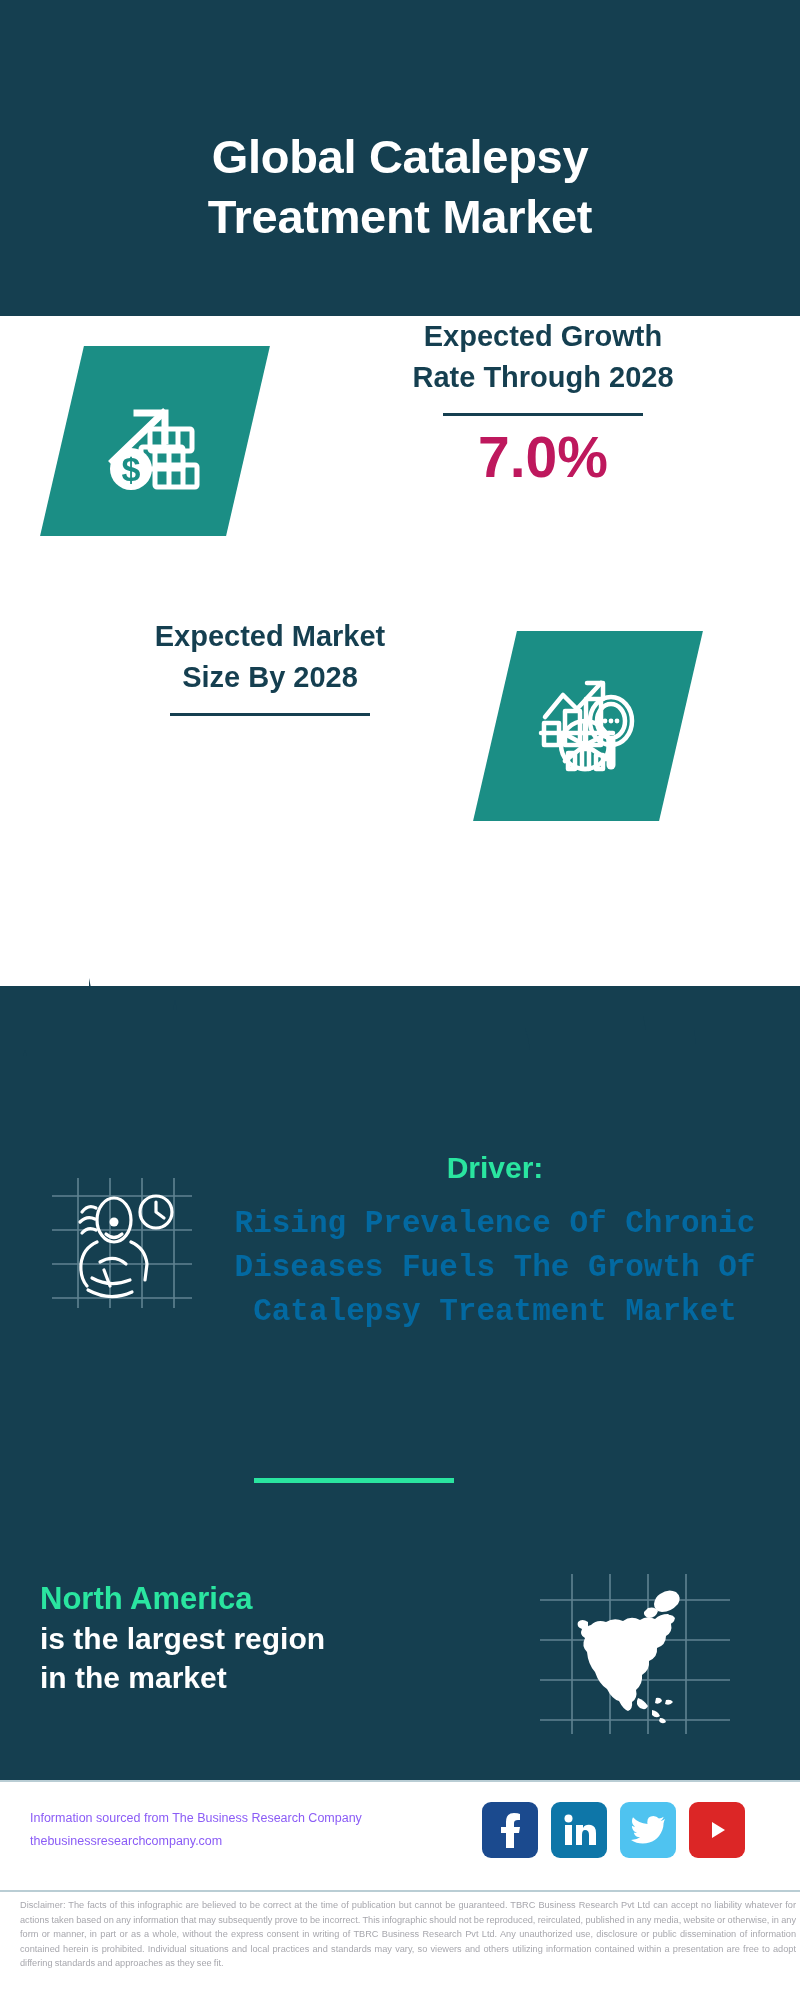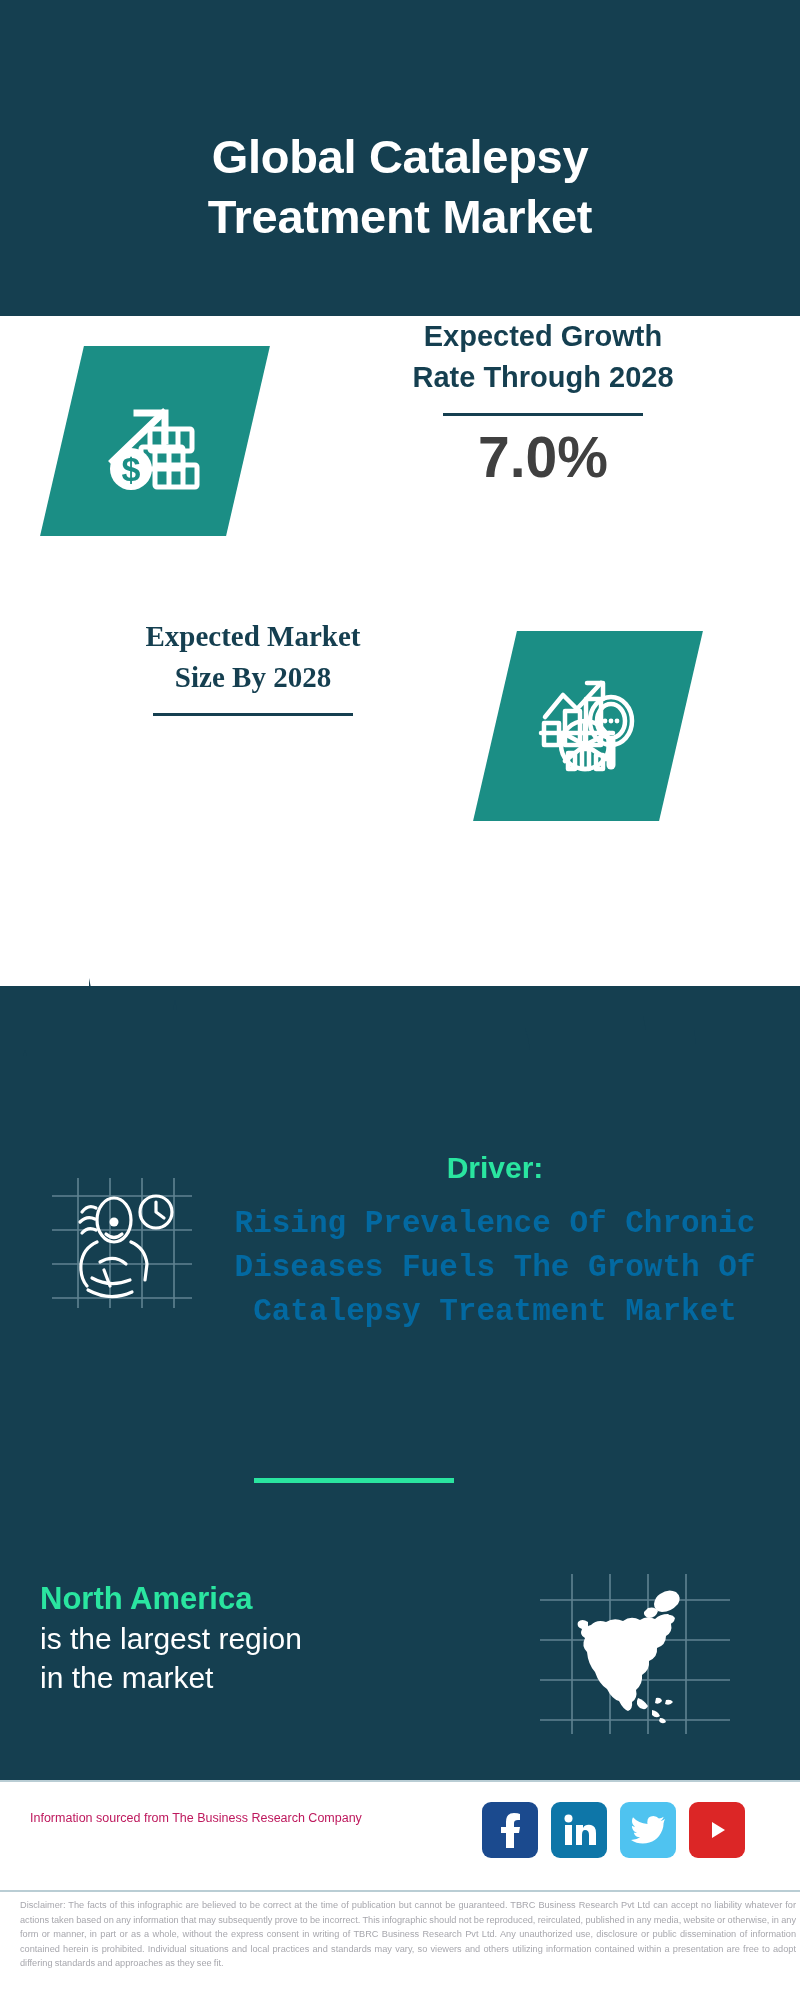--- a/index.html
+++ b/index.html
@@ -60,37 +60,37 @@
     align-items: center;
     justify-content: center;
   }
   .para > svg { transform: skewX(13deg); }
 
   .para-left  { left: 62px;  top: 30px; }
   .para-right { left: 495px; top: 15px; }
 
   .stat-text { position: absolute; text-align: center; }
   .stat-text-right { left: 313px; top: 0px; width: 460px; }
-  .stat-text-left  { left: 23px;  top: 0px; width: 460px; font-family: Liberation Serif, serif; }
+  .stat-text-left  { left: 40px;  top: 0px; width: 460px; }
 
   .stat-label {
     color: #153f50;
     font-size: 29px;
     font-weight: bold;
     line-height: 1.43;
     white-space: pre-line;
   }
   .stat-rule {
     width: 200px;
     height: 3px;
     background: #153f50;
     margin: 14px auto 10px auto;
   }
   .stat-value {
-    color: #404040;
+    color: #be185d;
     font-size: 57px;
     font-weight: bold;
     line-height: 1.1;
   }
 
   
   .darkzone {
     position: absolute;
     left: 0; top: 986px;
     width: 800px; height: 794px;
@@ -157,21 +157,21 @@
   }
   .region-name {
     color: #2ae5a0;
     font-size: 31px;
     font-weight: bold;
     line-height: 1.25;
   }
   .region-sub {
     color: #ffffff;
     font-size: 30px;
-    font-weight: normal;
+    font-weight: bold;
     line-height: 1.3;
     white-space: pre-line;
   }
   .region-map {
     position: absolute;
     left: 540px; top: -6px;
     width: 190px; height: 160px;
   }
 
   
@@ -179,21 +179,21 @@
     position: absolute;
     left: 0; top: 1780px;
     width: 800px; height: 110px;
     background: #ffffff;
     border-top: 2px solid #b9cdd4;
   }
   .source-text {
     position: absolute;
     left: 30px; top: 25px;
     width: 360px;
-    color: #be185d;
+    color: #8b5cf6;
     font-size: 12.5px;
     line-height: 1.85;
   }
   .social {
     position: absolute;
     left: 482px; top: 20px;
     display: flex;
     gap: 13px;
   }
   .s-icon {
@@ -394,20 +394,21 @@
         <path d="M126 126 q5 -1 7 2 q-3 4 -8 2 z"></path>
         <path d="M112 136 q6 1 8 6 q-4 3 -8 -1 z"></path>
         <path d="M120 144 q5 0 6 4 q-4 3 -7 -1 z"></path>
       </g>
     </svg>
   </div>
 
   <div class="source">
     <div class="source-text">
       <div>Information sourced from The Business Research Company</div>
+      <div>thebusinessresearchcompany.com</div>
     </div>
     <div class="social">
       <div class="s-icon s-fb">
         <svg width="30" height="36" viewBox="0 0 30 36">
           <path fill="#ffffff" d="M19 36 V21 h5 l1 -6 h-6 v-4 q0 -3 4 -3 h2 V2 q-2 -1 -6 -1 q-8 0 -8 9 v5 h-5 v6 h5 v15 z"></path>
         </svg>
       </div>
       <div class="s-icon s-li">
         <svg width="34" height="34" viewBox="0 0 34 34">
           <rect x="3" y="12" width="7" height="20" fill="#ffffff"></rect>

